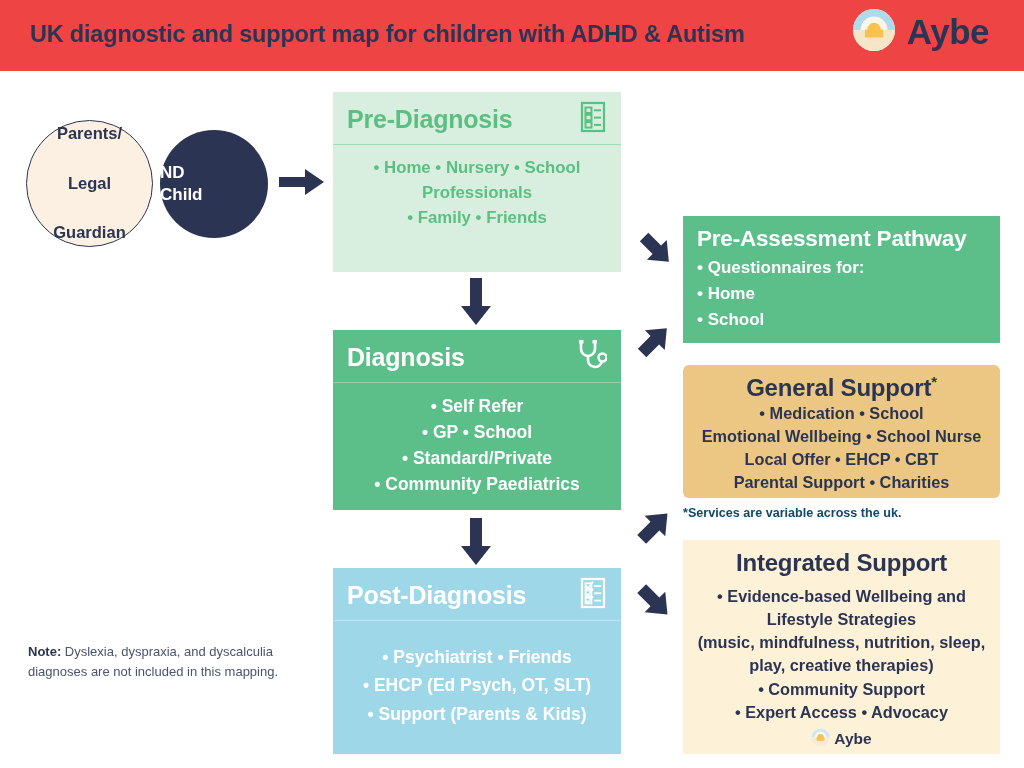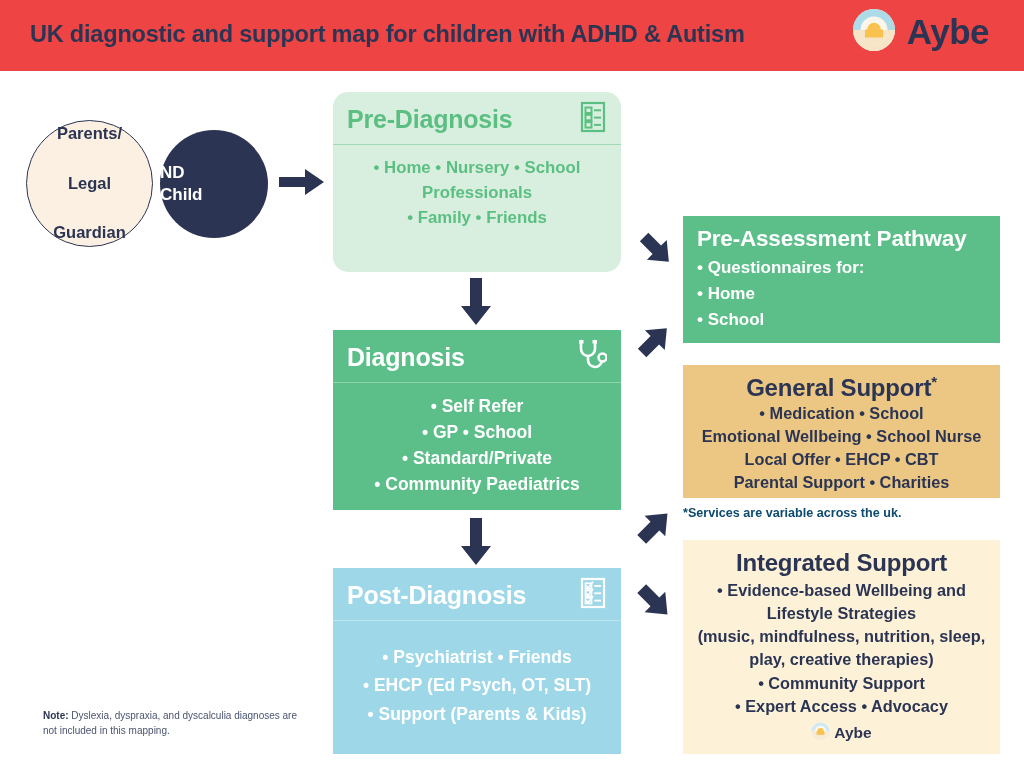--- a/index.html
+++ b/index.html
@@ -55,21 +55,21 @@
   .box-head {
     display: flex; align-items: center; justify-content: space-between;
     padding: 9px 14px 7px 14px;
   }
   .box-title { font-size: 25px; font-weight: bold; letter-spacing: -0.2px; }
   .box-divider { height: 1px; width: 100%; }
   .box-body { padding: 11px 10px 12px 10px; text-align: center; }
   .box-body .line { font-size: 16.8px; font-weight: bold; line-height: 1.48; }
 
   
-  #box-prediagnosis { left: 333px; top: 92px; width: 288px; height: 180px; background: #d8efe0; border-radius: 15px; }
+  #box-prediagnosis { left: 333px; top: 92px; width: 288px; height: 180px; background: #d8efe0; }
   #box-prediagnosis .box-title, #box-prediagnosis .line { color: #5cbf82; }
   #box-prediagnosis .box-divider { background: #9fd9b5; }
 
   
   #box-diagnosis { left: 333px; top: 330px; width: 288px; height: 180px; background: #5cbf8a; }
   #box-diagnosis .box-title, #box-diagnosis .line { color: #ffffff; }
   #box-diagnosis .box-divider { background: #8fd4ab; }
   #box-diagnosis .box-body .line { font-size: 17.5px; }
 
   
@@ -83,47 +83,47 @@
   #box-preassessment {
     left: 683px; top: 216px; width: 317px; height: 127px; background: #5cbf8a;
     padding: 10px 14px; color: #ffffff;
   }
   #box-preassessment .pa-title { font-size: 22.5px; font-weight: bold; margin-bottom: 3px; letter-spacing: -0.2px;}
   #box-preassessment .line { font-size: 17px; font-weight: bold; line-height: 1.53; }
 
   
   #box-general {
     left: 683px; top: 365px; width: 317px; height: 133px; background: #ebc783;
-    color: #2b3553; text-align: center; padding: 8px 6px;
+    color: #2b3553; text-align: center; padding: 8px 6px; border-radius: 6px;
   }
   #box-general .gs-title { font-size: 24px; font-weight: bold; letter-spacing: -0.2px; }
   #box-general .gs-title sup { font-size: 15px; vertical-align: super; }
   #box-general .line { font-size: 16.3px; font-weight: bold; line-height: 1.42; }
   #general-footnote {
     position: absolute; left: 683px; top: 506px; width: 317px;
     text-align: left; font-size: 12.6px; font-weight: bold; color: #0c4a6e;
     padding-right: 2px;
   }
 
   
   #box-integrated {
     left: 683px; top: 540px; width: 317px; height: 214px; background: #fdf1d8;
     color: #2b3553; text-align: center; padding: 9px 6px 6px 6px;
   }
-  #box-integrated .is-title { font-size: 24px; font-weight: bold; margin-bottom: 2px; letter-spacing: -0.2px;}
+  #box-integrated .is-title { font-size: 24px; font-weight: bold; margin-bottom: 8px; letter-spacing: -0.2px;}
   #box-integrated .line { font-size: 16.3px; font-weight: bold; line-height: 1.42; }
   .mini-brand {
     display: flex; align-items: center; justify-content: center; gap: 4px; margin-top: 4px;
   }
   .mini-brand-name { font-size: 15.5px; font-weight: bold; color: #2b3553; }
 
   
   #note-block {
-    position: absolute; left: 28px; top: 708px; width: 255px;
-    font-size: 10px; line-height: 1.5; color: #4a5470; margin-left: 15px;
+    position: absolute; left: 28px; top: 642px; width: 255px;
+    font-size: 13px; line-height: 1.5; color: #4a5470;
   }
   #note-block b { color: #2b3553; }
 
   
   .arrow { position: absolute; }
 </style>
 </head>
 <body>
 
 <div id="canvas">

